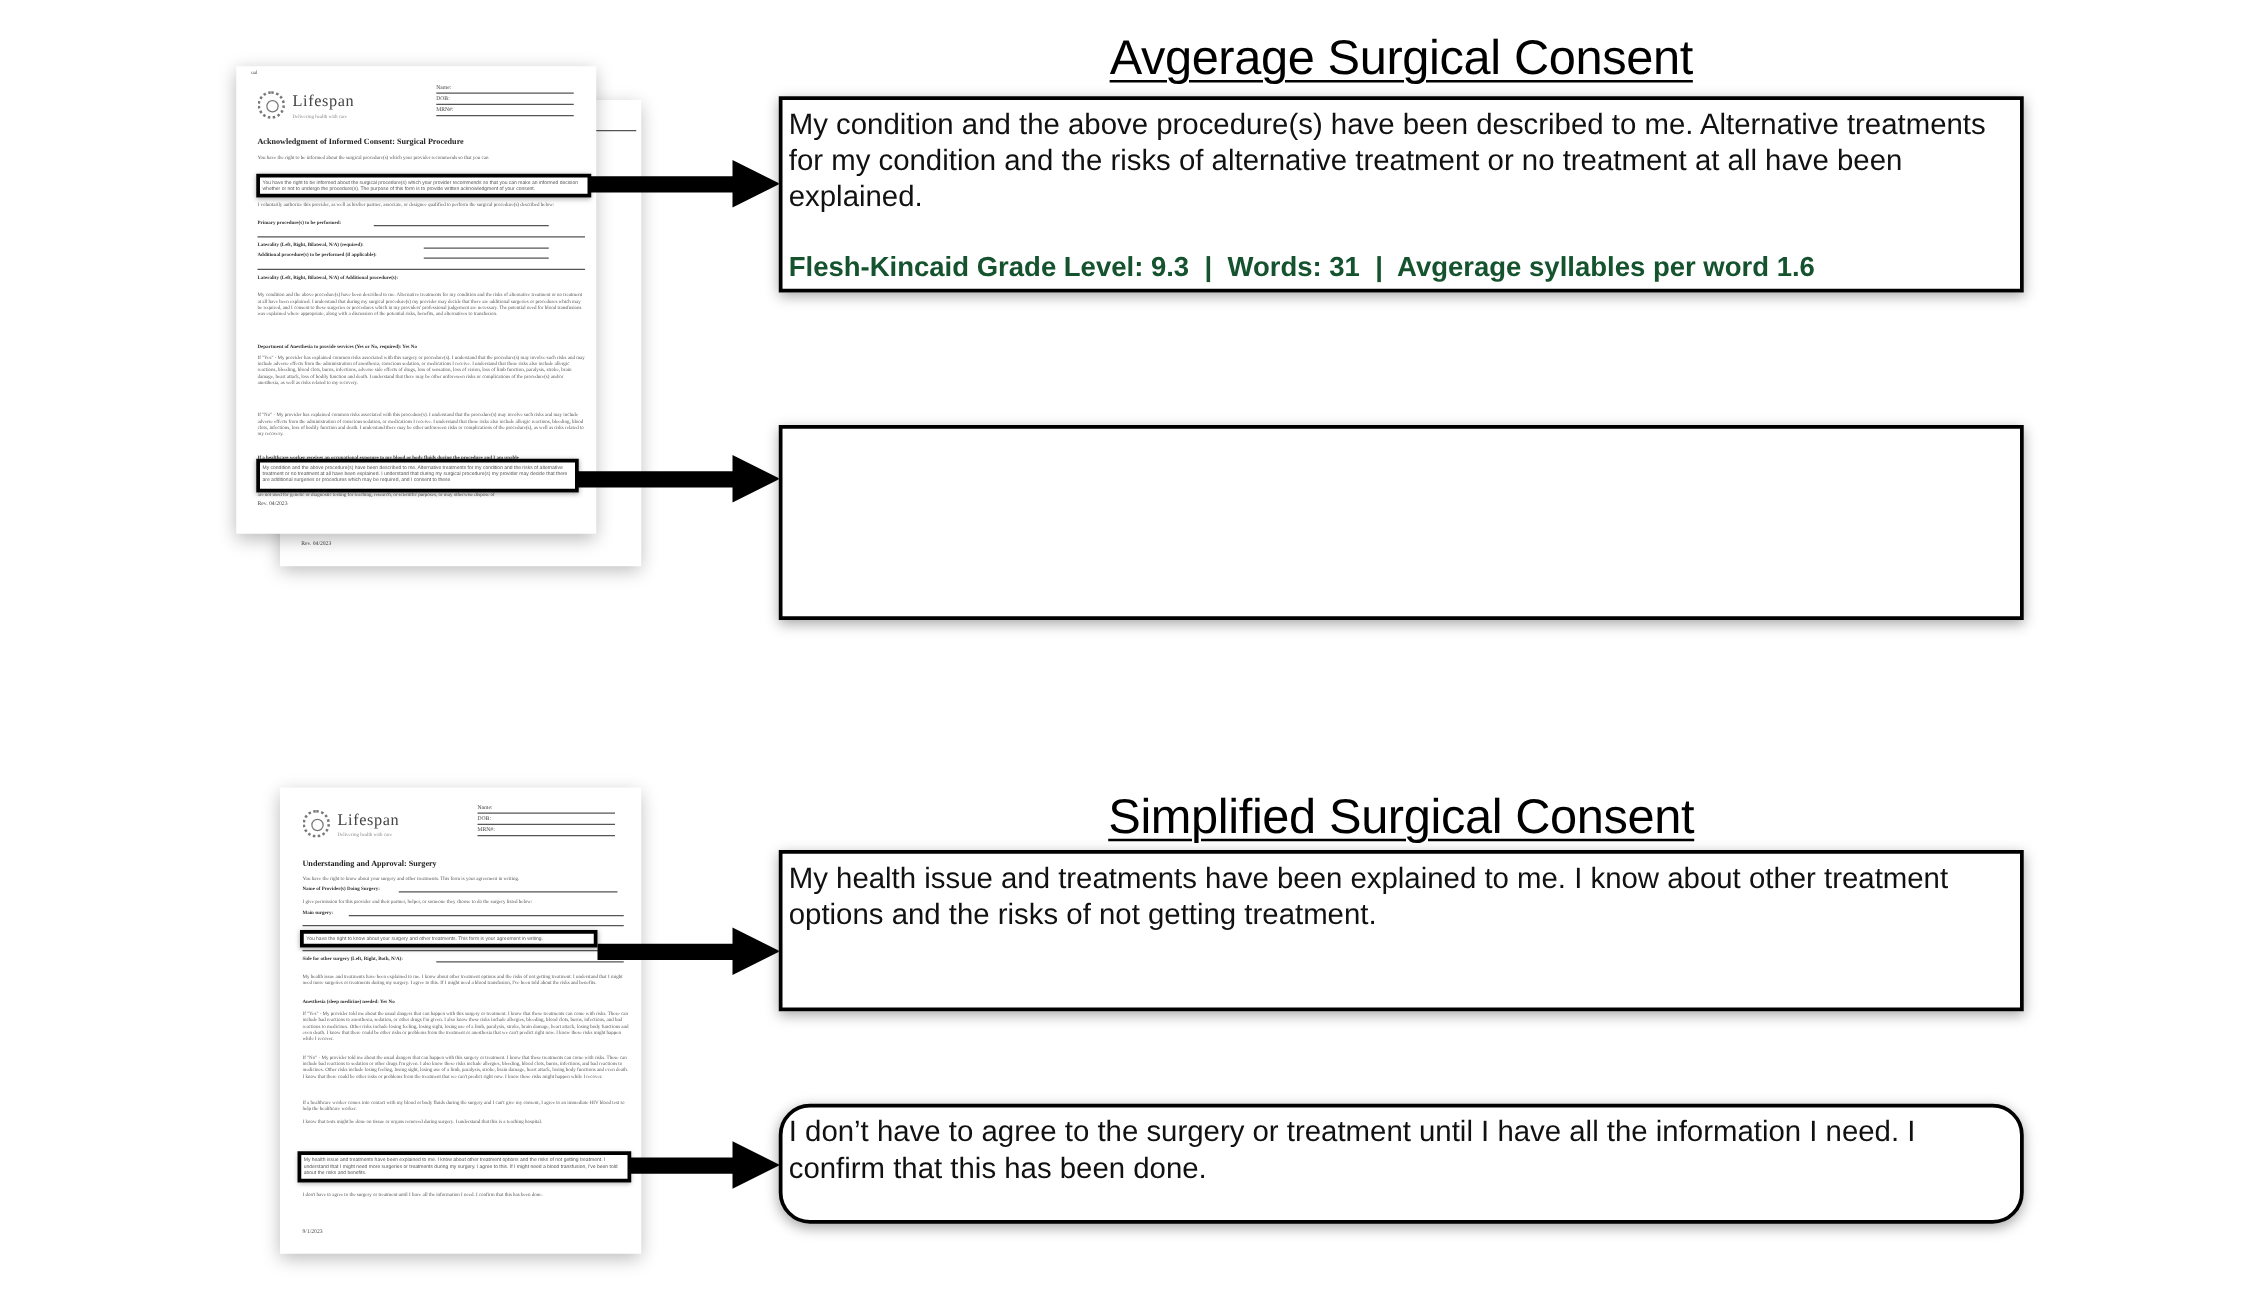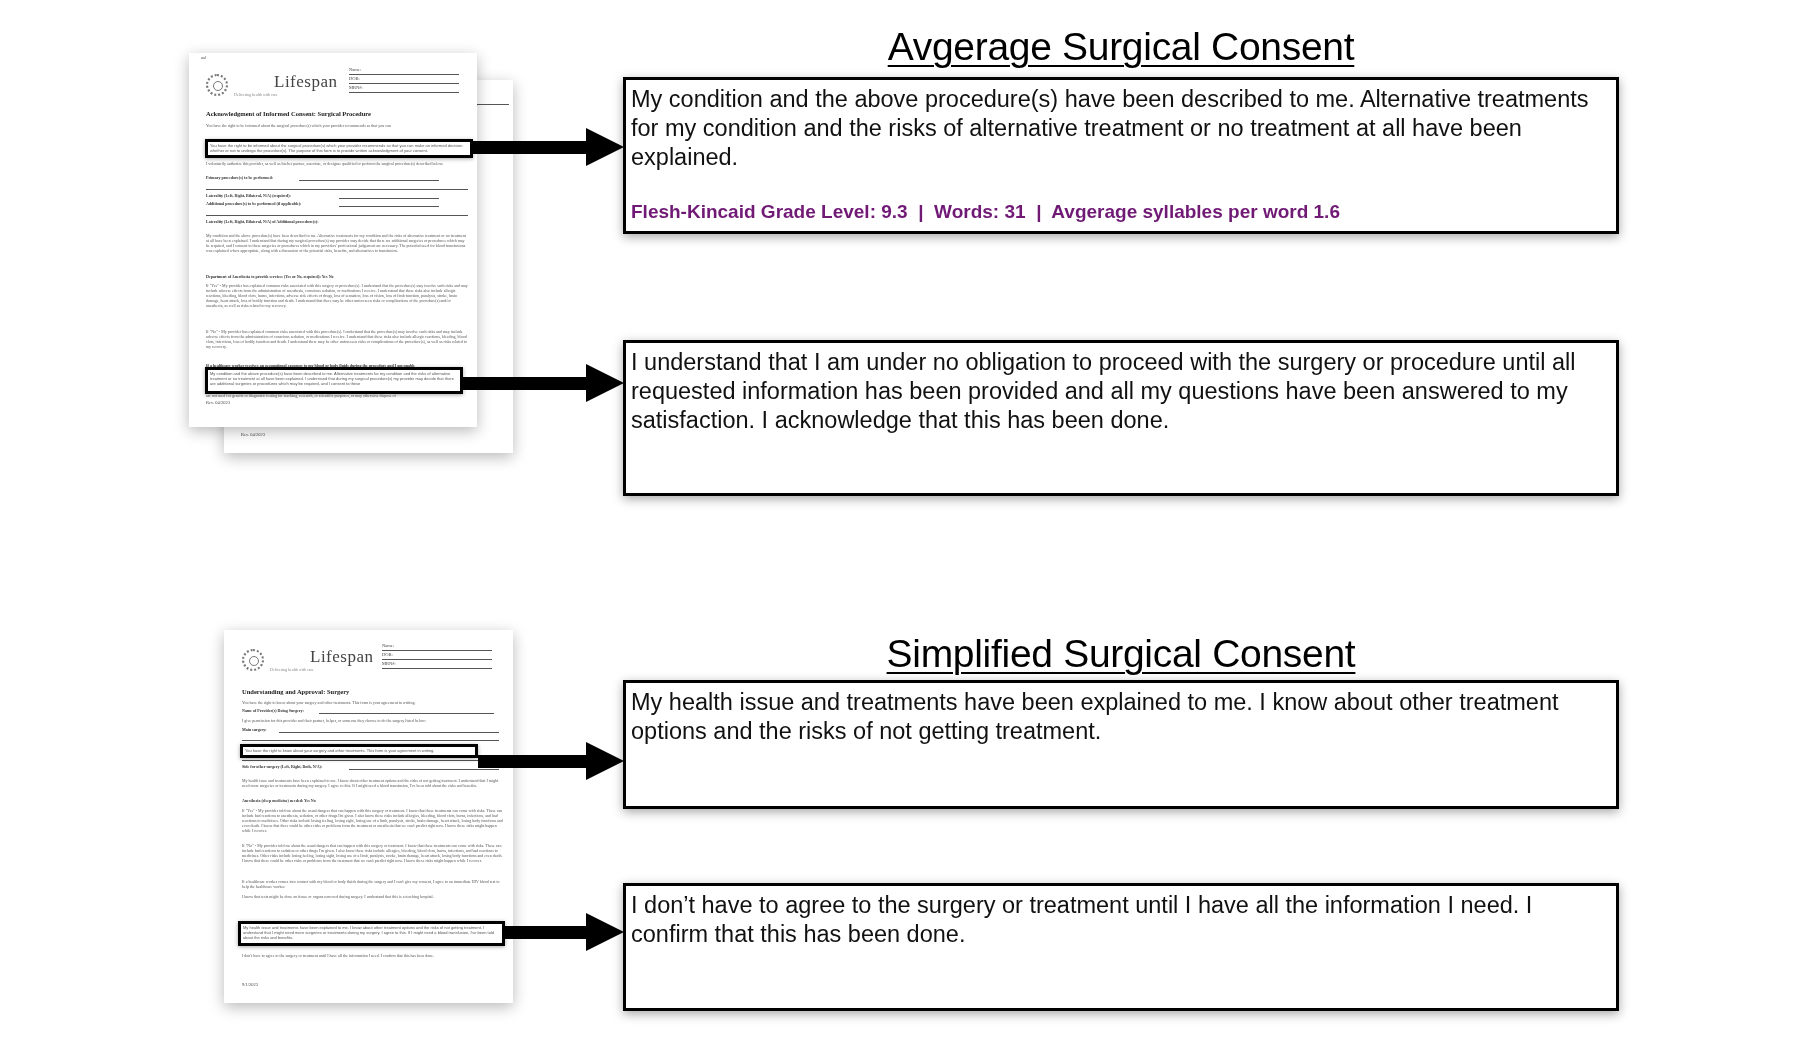--- a/index.html
+++ b/index.html
@@ -9,21 +9,21 @@
   
   .page { position:absolute; background:#fff;
           box-shadow: 0 4px 14px rgba(0,0,0,0.28); }
   .pg-inner { position:absolute; left:0; top:0; right:0; bottom:0;
               font-family:"Liberation Serif", serif; color:#333; overflow:hidden; }
   .logo { position:absolute; display:flex; align-items:center; gap:6px; }
   .sun { width:22px; height:22px; border-radius:50%;
          border:2px dotted #777; box-sizing:border-box; position:relative; }
   .sun::after { content:""; position:absolute; left:5px; top:5px; width:8px; height:8px;
                 border-radius:50%; border:1px solid #777; }
-  .logo-name { font-size:17px; color:#444; letter-spacing:0.5px;margin-left:40px; }
+  .logo-name { font-size:13px; color:#444; letter-spacing:0.5px; }
   .logo-tag { font-size:4px; color:#888; display:block; }
   .fields { position:absolute; font-size:4.5px; color:#444; line-height:8px; }
   .fields div { border-bottom:0.6px solid #555; width:110px; }
   .doc-title { position:absolute; font-size:6.5px; font-weight:bold; color:#222; }
   .txt { position:absolute; font-size:4px; line-height:5px; color:#555; }
   .txt b { color:#333; }
   .rule { position:absolute; height:0; border-top:0.8px solid #555; }
   .rev { position:absolute; font-size:4.5px; color:#444; }
   .hl { position:absolute; border:3px solid #000; box-sizing:border-box; background:#fff;
         box-shadow:0 1px 4px rgba(0,0,0,0.35); }
@@ -37,21 +37,21 @@
   
   .section-title { position:absolute; left:623px; width:996px; text-align:center;
                    font-size:39px; text-decoration:underline; text-decoration-thickness:2px;
                    text-underline-offset:5px; color:#000; letter-spacing:-0.3px; }
 
   
   .qbox { position:absolute; left:623px; width:996px; background:#fff;
           border:3px solid #000; box-sizing:border-box;
           box-shadow:0 3px 10px rgba(0,0,0,0.35); padding:5px 4px 0 5px; }
   .qtext { font-size:23.5px; line-height:29px; color:#111; }
-  .qstats { position:absolute; left:5px; font-size:19px; font-weight:bold; color:#701a75; white-space:pre;text-align:center; }
+  .qstats { position:absolute; left:5px; font-size:22px; font-weight:bold; color:#14532d; white-space:pre;text-align:center; }
 </style>
 </head>
 <body>
 
 <div class="page" style="left:224px; top:80px; width:289px; height:373px;">
   <div class="pg-inner">
     <div class="rule" style="left:245px; top:24px; width:40px;"></div>
     <div class="rev" style="left:17px; top:352px;">Rev. 04/2023</div>
   </div>
 </div>
@@ -106,21 +106,20 @@
 <div class="arrow-head" style="left:586px; top:364px;"></div>
 
 <div class="section-title" style="top:25px;">Avgerage Surgical Consent</div>
 
 <div class="qbox" style="top:77px; height:157px;">
   <div class="qtext">My condition and the above procedure(s) have been described to me. Alternative treatments for my condition and the risks of alternative treatment or no treatment at all have been explained.</div>
   <div class="qstats" style="top:121px;">Flesh-Kincaid Grade Level: 9.3  |  Words: 31  |  Avgerage syllables per word 1.6</div>
 </div>
 
 <div class="qbox" style="top:340px; height:156px;">
-  <div class="qtext">I understand that I am under no obligation to proceed with the surgery or procedure until all requested information has been provided and all my questions have been answered to my satisfaction. I acknowledge that this has been done.</div>
 </div>
 
 <div class="page" style="left:224px; top:630px; width:289px; height:373px;">
   <div class="pg-inner">
     <div class="logo" style="left:18px; top:17px;">
       <span class="sun"></span>
       <span>
         <span class="logo-name">Lifespan</span>
         <span class="logo-tag">Delivering health with care</span>
       </span>
@@ -163,15 +162,15 @@
 <div class="arrow-head" style="left:586px; top:742px;"></div>
 <div class="arrow-shaft" style="left:504px; top:926px; width:84px;"></div>
 <div class="arrow-head" style="left:586px; top:913px;"></div>
 
 <div class="section-title" style="top:632px;">Simplified Surgical Consent</div>
 
 <div class="qbox" style="top:680px; height:129px;">
   <div class="qtext">My health issue and treatments have been explained to me. I know about other treatment options and the risks of not getting treatment.</div>
 </div>
 
-<div class="qbox" style="top:883px; height:128px;">
+<div class="qbox" style="top:883px; height:96px;border-radius:25px;">
   <div class="qtext">I don’t have to agree to the surgery or treatment until I have all the information I need. I confirm that this has been done.</div>
 </div>
 
 </body></html>

